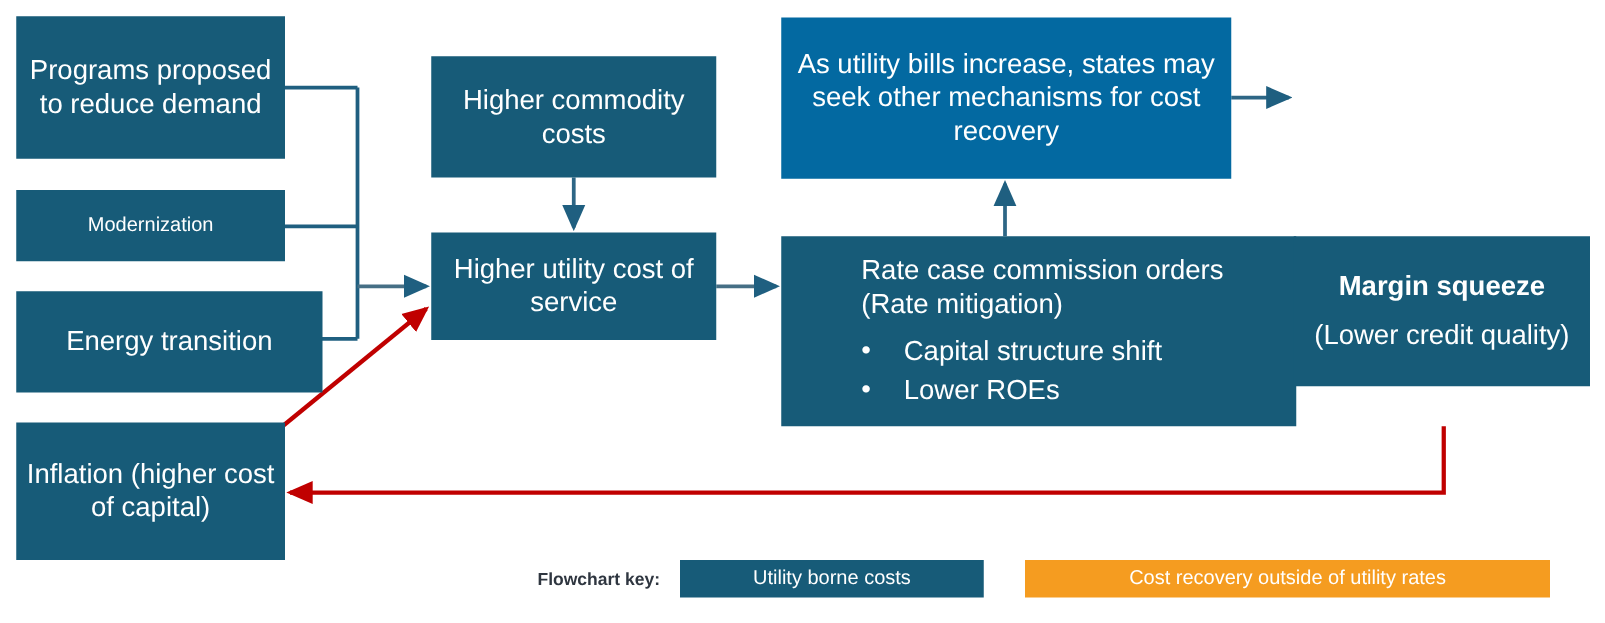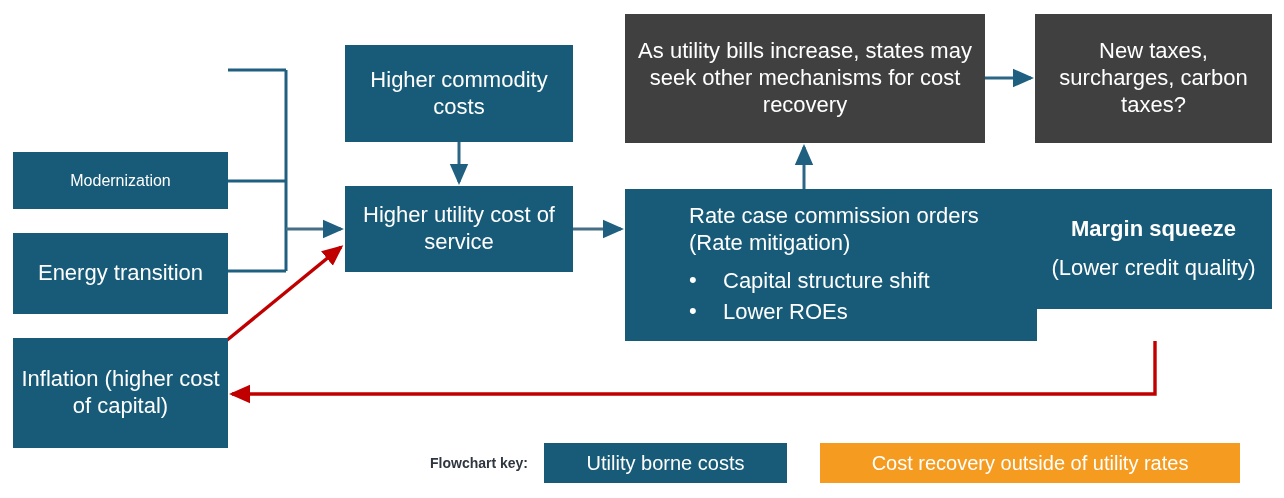--- a/index.html
+++ b/index.html
@@ -22,27 +22,27 @@
     box-sizing: border-box;
     display: flex;
     align-items: center;
     justify-content: center;
     text-align: center;
     color: #ffffff;
     line-height: 1.22;
     padding: 2px 6px;
   }
   .node-blue { background: #175B78; }
-  .node-orange { background: #404040; }
+  .node-orange { background: #0369a1; }
   .node-text { display: block; width: 100%; }
 
   
   #n-programs   { left: 13px;  top: 13px;  width: 215px; height: 114px; font-size: 22px; }
   #n-modern     { left: 13px;  top: 152px; width: 215px; height: 57px;  font-size: 16px; }
-  #n-energy     { left: 13px;  top: 233px; width: 215px; height: 81px;  font-size: 22px; }
+  #n-energy     { left: 13px;  top: 233px; width: 245px; height: 81px;  font-size: 22px; }
   #n-inflation  { left: 13px;  top: 338px; width: 215px; height: 110px; font-size: 22px; }
 
   
   #n-commodity  { left: 345px; top: 45px;  width: 228px; height: 97px;  font-size: 22px; }
   #n-utilcost   { left: 345px; top: 186px; width: 228px; height: 86px;  font-size: 22px; text-align: center; }
 
   
   #n-ratecase   { left: 625px; top: 189px; width: 412px; height: 152px; font-size: 22px;
                   justify-content: flex-start; }
   #n-states     { left: 625px; top: 14px;  width: 360px; height: 129px; font-size: 22px; }
@@ -95,26 +95,26 @@
     align-items: center;
   }
   #legend-title {
     font-size: 14px;
     font-weight: bold;
     color: #2F3640;
     margin-right: 16px;
     white-space: nowrap;
   }
   .legend-chip {
-    height: 40px;
+    height: 30px;
     display: flex;
     align-items: center;
     justify-content: center;
     color: #ffffff;
-    font-size: 20px;
+    font-size: 16px;
     white-space: nowrap;
     box-sizing: border-box;
   }
   #legend-chip-blue   { background: #175B78; width: 243px; margin-right: 33px; }
   #legend-chip-orange { background: #F59C20; width: 420px; }
 </style>
 </head>
 <body>
 
 <div id="canvas">
@@ -150,20 +150,23 @@
 
     <path d="M 985 78 L 1031 78" stroke="#2D6685" stroke-width="3" fill="none" marker-end="url(#arrow-blue)"></path>
 
     <path d="M 985 237 L 1031 237" stroke="#2D6685" stroke-width="3" fill="none" marker-end="url(#arrow-blue)"></path>
 
     <path d="M 1155 341 L 1155 394 L 232 394" stroke="#C00000" stroke-width="3.4" fill="none" marker-end="url(#arrow-red)"></path>
 
     <path d="M 226 341 L 341 247" stroke="#C00000" stroke-width="3.4" fill="none" marker-end="url(#arrow-red)"></path>
   </svg>
 
+  <div class="node node-blue" id="n-programs">
+    <span class="node-text">Programs proposed to reduce demand</span>
+  </div>
 
   <div class="node node-blue" id="n-modern">
     <span class="node-text">Modernization</span>
   </div>
 
   <div class="node node-blue" id="n-energy">
     <span class="node-text">Energy transition</span>
   </div>
 
   <div class="node node-blue" id="n-commodity">
@@ -175,23 +178,20 @@
   </div>
 
   <div class="node node-blue" id="n-utilcost">
     <span class="node-text">Higher utility cost of service</span>
   </div>
 
   <div class="node node-orange" id="n-states">
     <span class="node-text">As utility bills increase, states may seek other mechanisms for cost recovery</span>
   </div>
 
-  <div class="node node-orange" id="n-newtaxes">
-    <span class="node-text">New taxes, surcharges, carbon taxes?</span>
-  </div>
 
   <div class="node node-blue" id="n-ratecase">
     <div class="ratecase-inner">
       <div class="rc-title">Rate case commission orders (Rate mitigation)</div>
       <ul class="rc-list">
         <li>Capital structure shift</li>
         <li>Lower ROEs</li>
       </ul>
     </div>
   </div>

